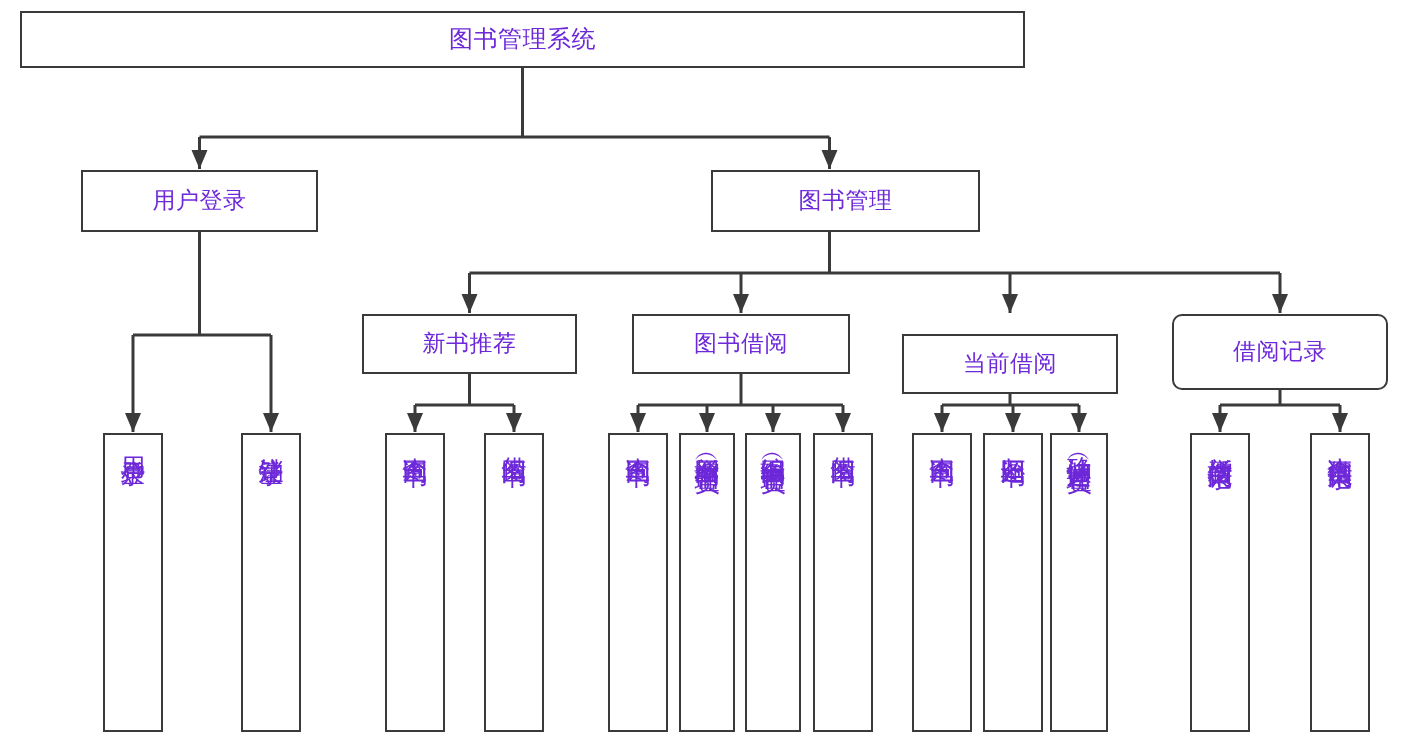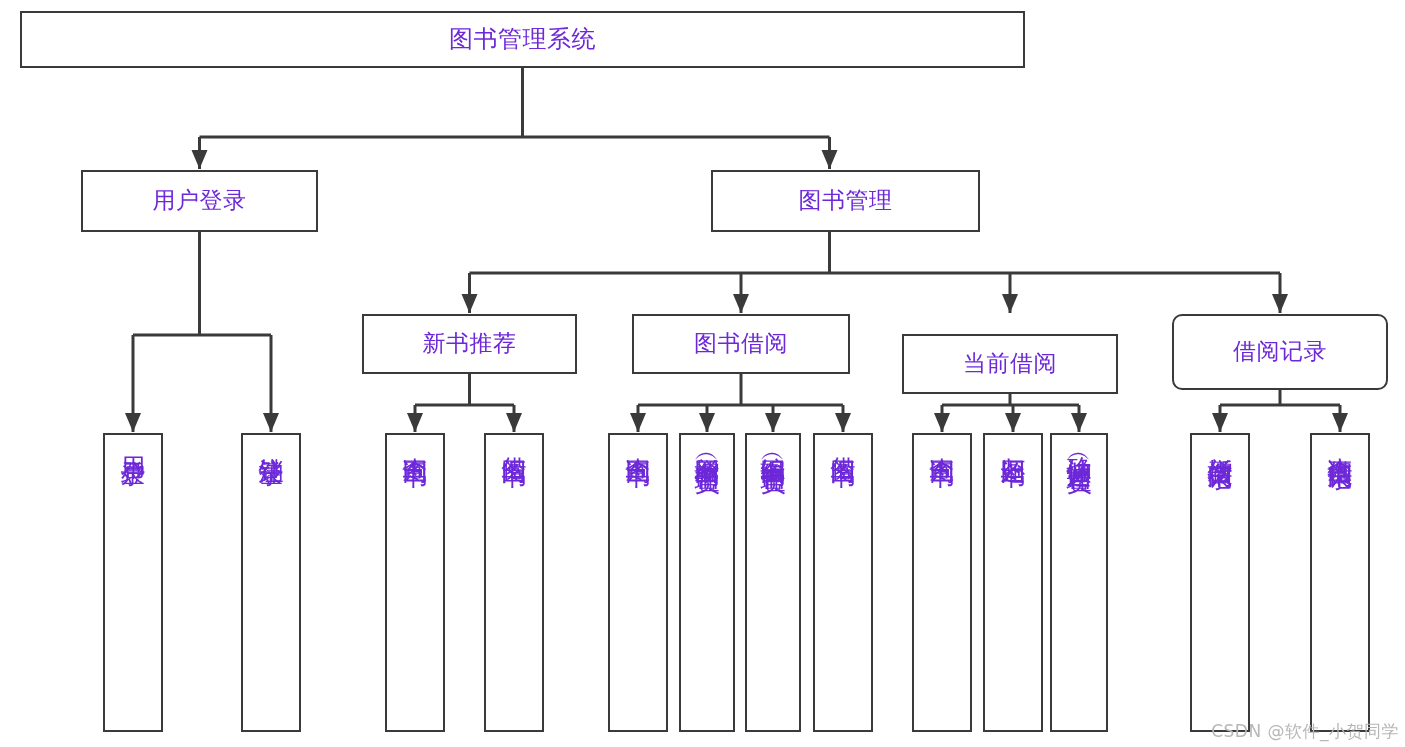--- a/index.html
+++ b/index.html
@@ -191,14 +191,13 @@
         <span class="node-label">确认归还（管理员）</span>
       </div>
       <div class="node vert" style="left: 1190px; top: 433px; width: 60px; height: 299px;">
         <span class="node-label">新增借阅记录</span>
       </div>
       <div class="node vert" style="left: 1310px; top: 433px; width: 60px; height: 299px;">
         <span class="node-label">查询借阅记录</span>
       </div>
     </div>
 
-  <div id="watermark">CSDN @软件_小贺同学</div>
 </div>
 
 </body></html>

